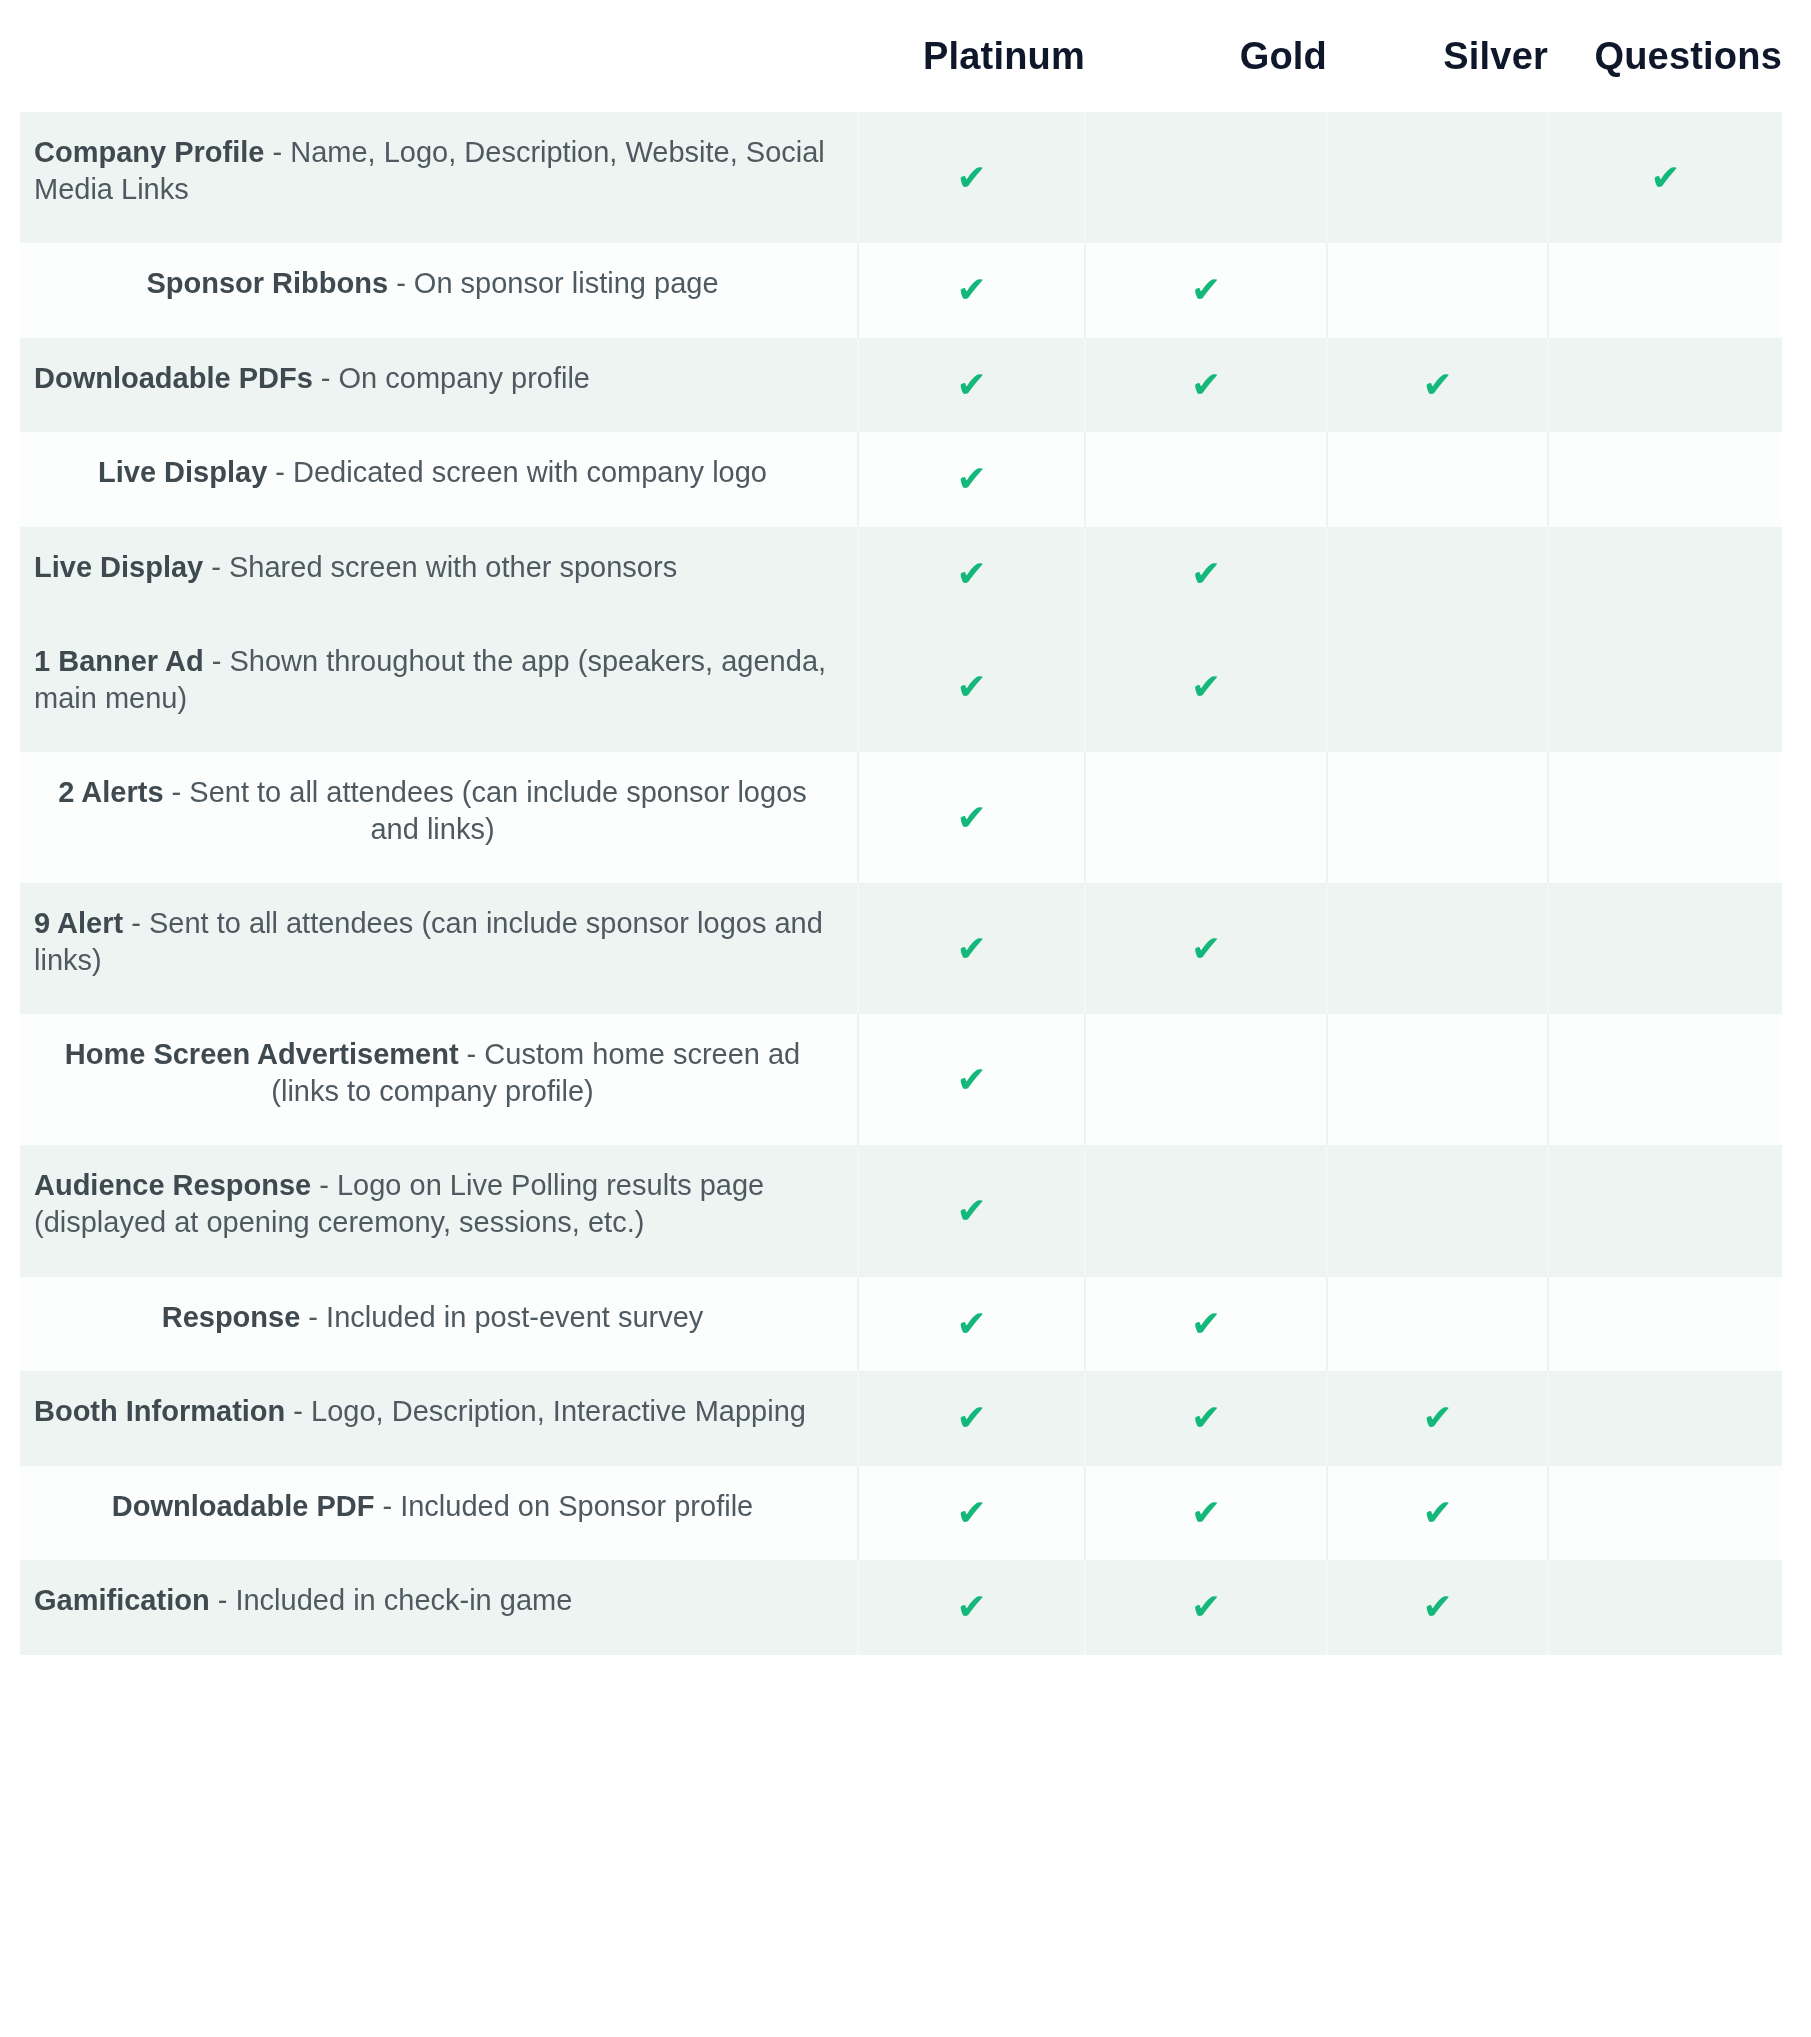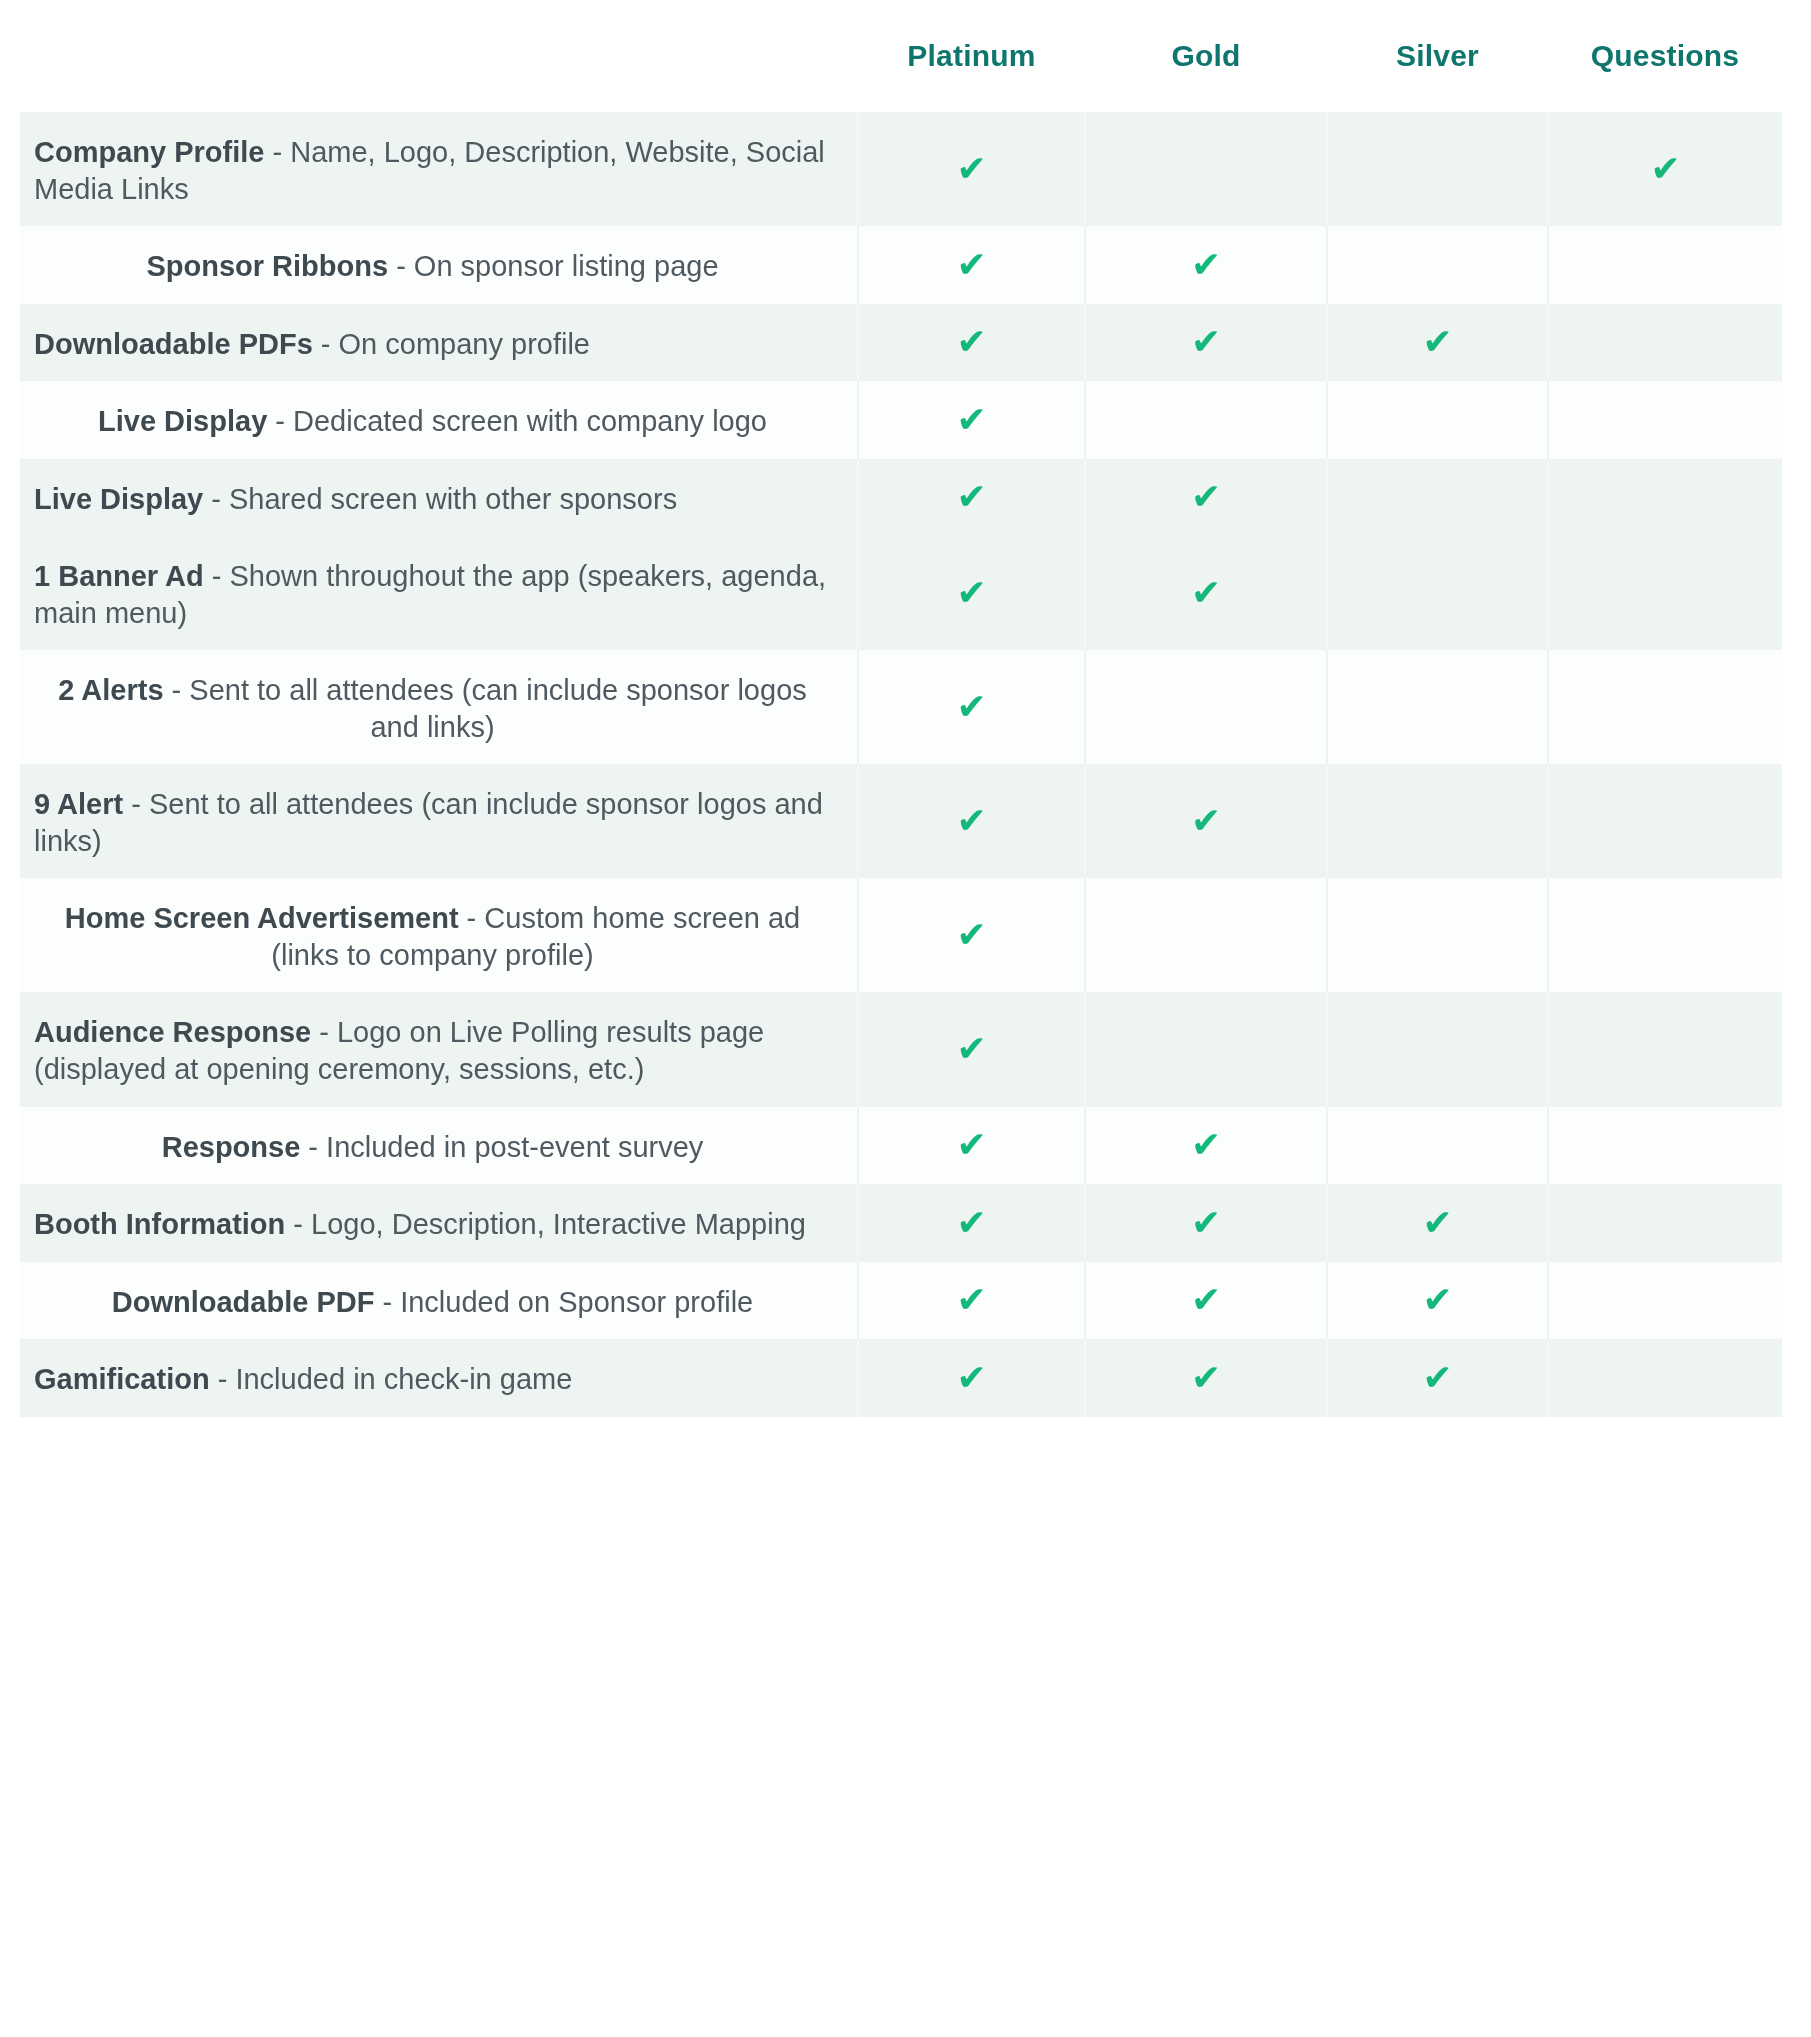--- a/index.html
+++ b/index.html
@@ -29,42 +29,42 @@
   
   col.c-feature { width: 838px; }
   col.c-tier1   { width: 227px; }
   col.c-tier2   { width: 242px; }
   col.c-tier3   { width: 221px; }
   col.c-tier4   { width: 234px; }
 
   thead th {
     height: 112px;
     vertical-align: middle;
-    text-align: center;
-    font-size: 30px;
+    text-align: right;
+    font-size: 38px;
     font-weight: bold;
-    color: #0f766e;
+    color: #0f172a;
     letter-spacing: 0.2px;
     background: #ffffff;
     border: none;
     font-stretch: condensed;
   }
   thead th.feature-head { background: #ffffff; }
 
   tbody td {
     vertical-align: middle;
     border-left: 2px solid #ffffff;
     padding: 0;
   }
   tbody tr.shade td { background: #eef4f2; }
   tbody tr.plain td { background: #fcfdfd; text-align: center; }
 
   tbody td.feature-cell {
     border-left: none;
-    padding: 22px 26px 19px 14px;
+    padding: 22px 26px 36px 14px;
     text-align: left;
   }
 
   .feature-text {
     font-size: 29px;
     line-height: 1.26;
     color: #4f5a60;
     font-stretch: condensed;
     display: block;
   }

